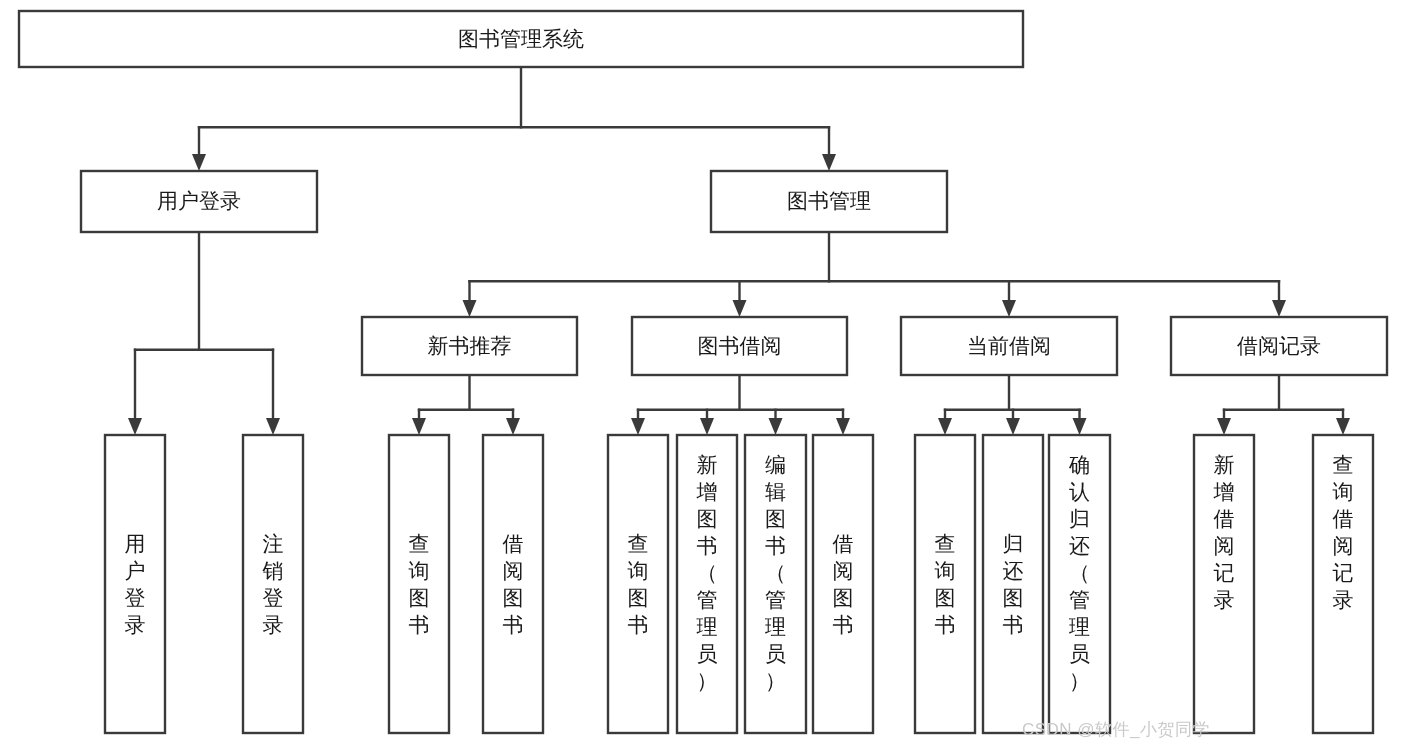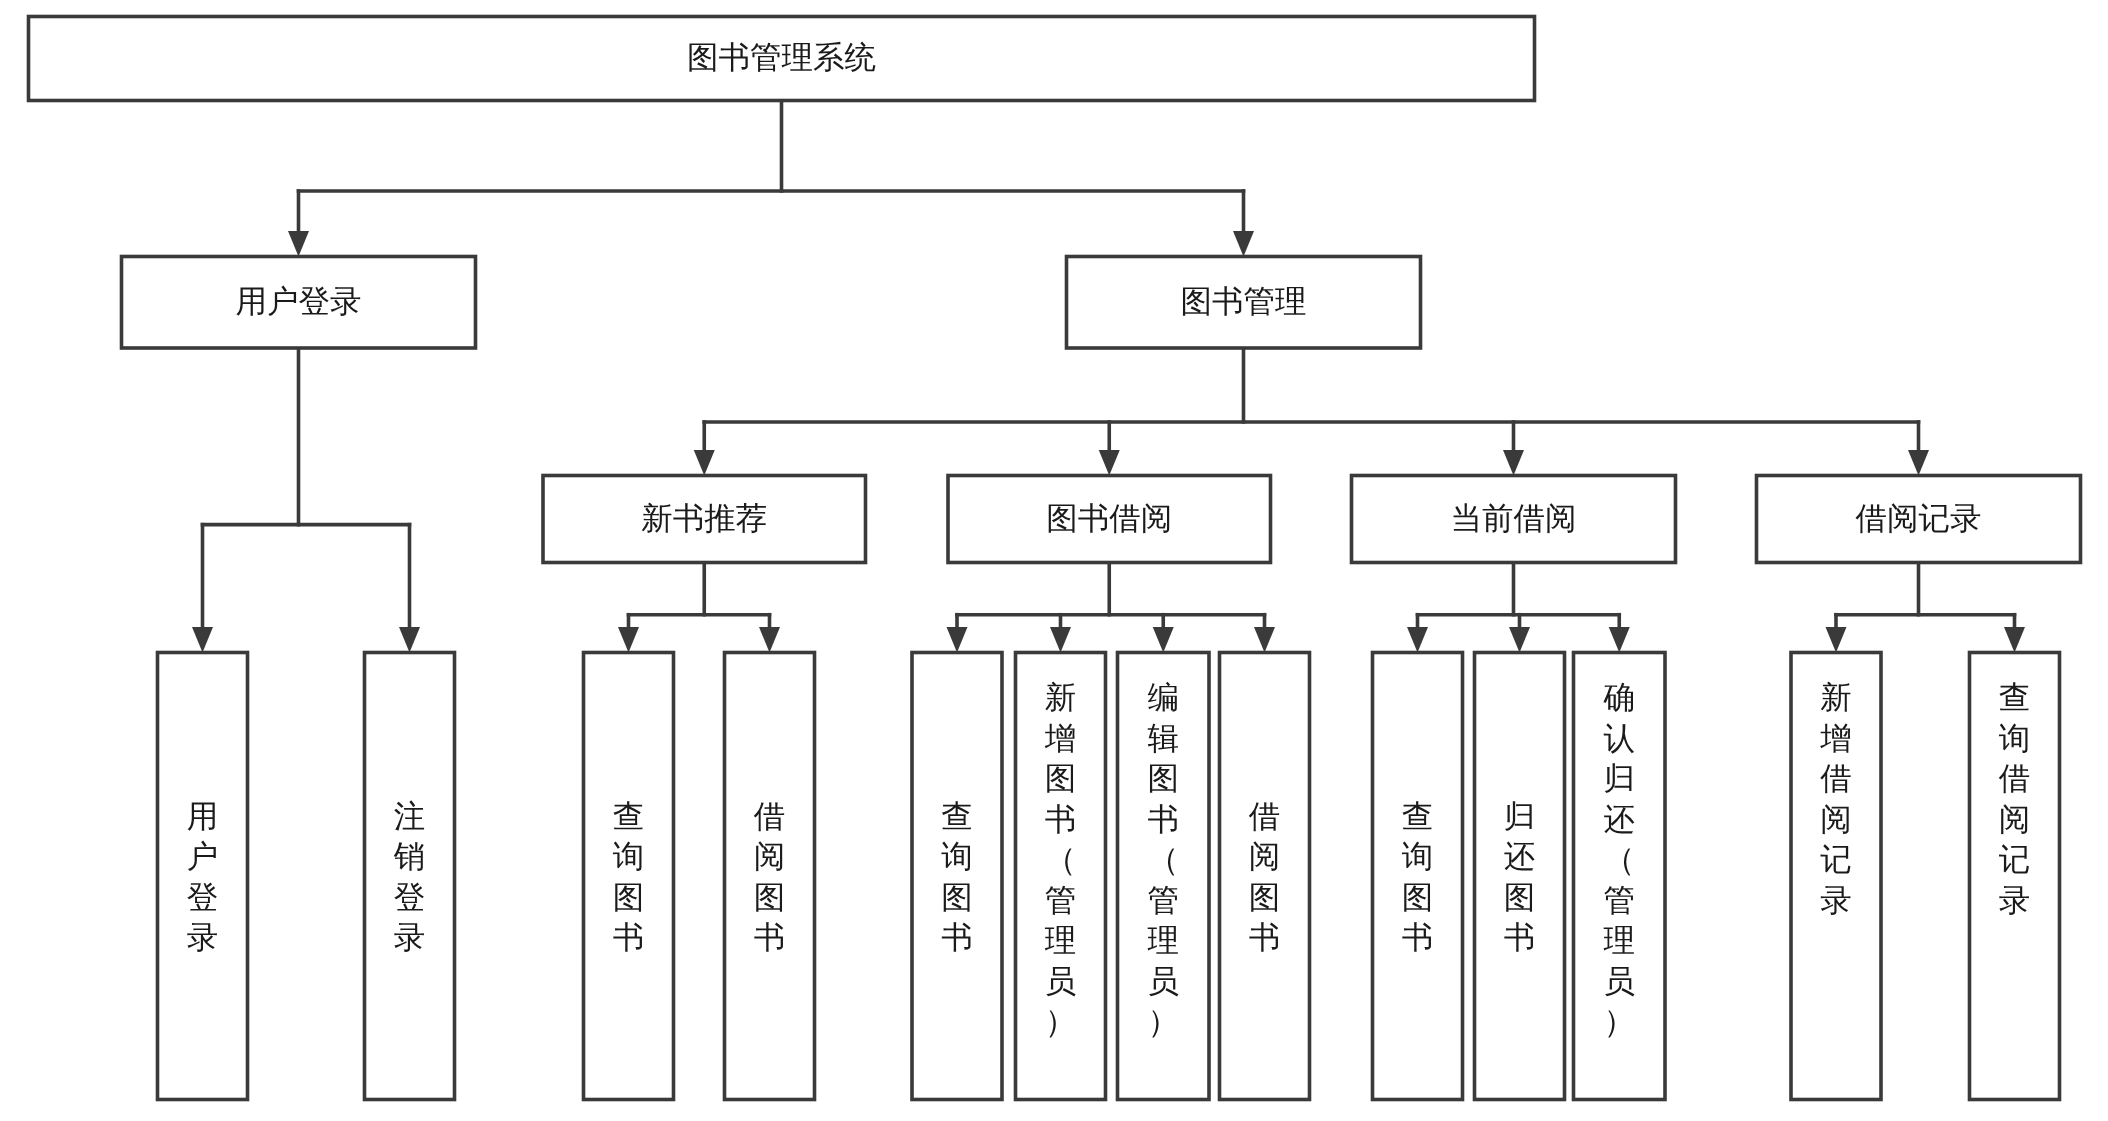--- a/index.html
+++ b/index.html
@@ -216,13 +216,14 @@
         <g>
           <rect x="1194" y="435" width="60" height="298" class="node-box"></rect>
           <text x="1224" y="0" class="node-label-v"><tspan x="1224" y="472.06">新</tspan><tspan x="1224" y="499.06">增</tspan><tspan x="1224" y="526.06">借</tspan><tspan x="1224" y="553.06">阅</tspan><tspan x="1224" y="580.06">记</tspan><tspan x="1224" y="607.06">录</tspan></text>
         </g>
         <g>
           <rect x="1313" y="435" width="60" height="298" class="node-box"></rect>
           <text x="1343" y="0" class="node-label-v"><tspan x="1343" y="472.06">查</tspan><tspan x="1343" y="499.06">询</tspan><tspan x="1343" y="526.06">借</tspan><tspan x="1343" y="553.06">阅</tspan><tspan x="1343" y="580.06">记</tspan><tspan x="1343" y="607.06">录</tspan></text>
         </g>
       </g>
   </svg>
+  <div class="watermark-text">CSDN @软件_小贺同学</div>
 </div>
 
 </body></html>

